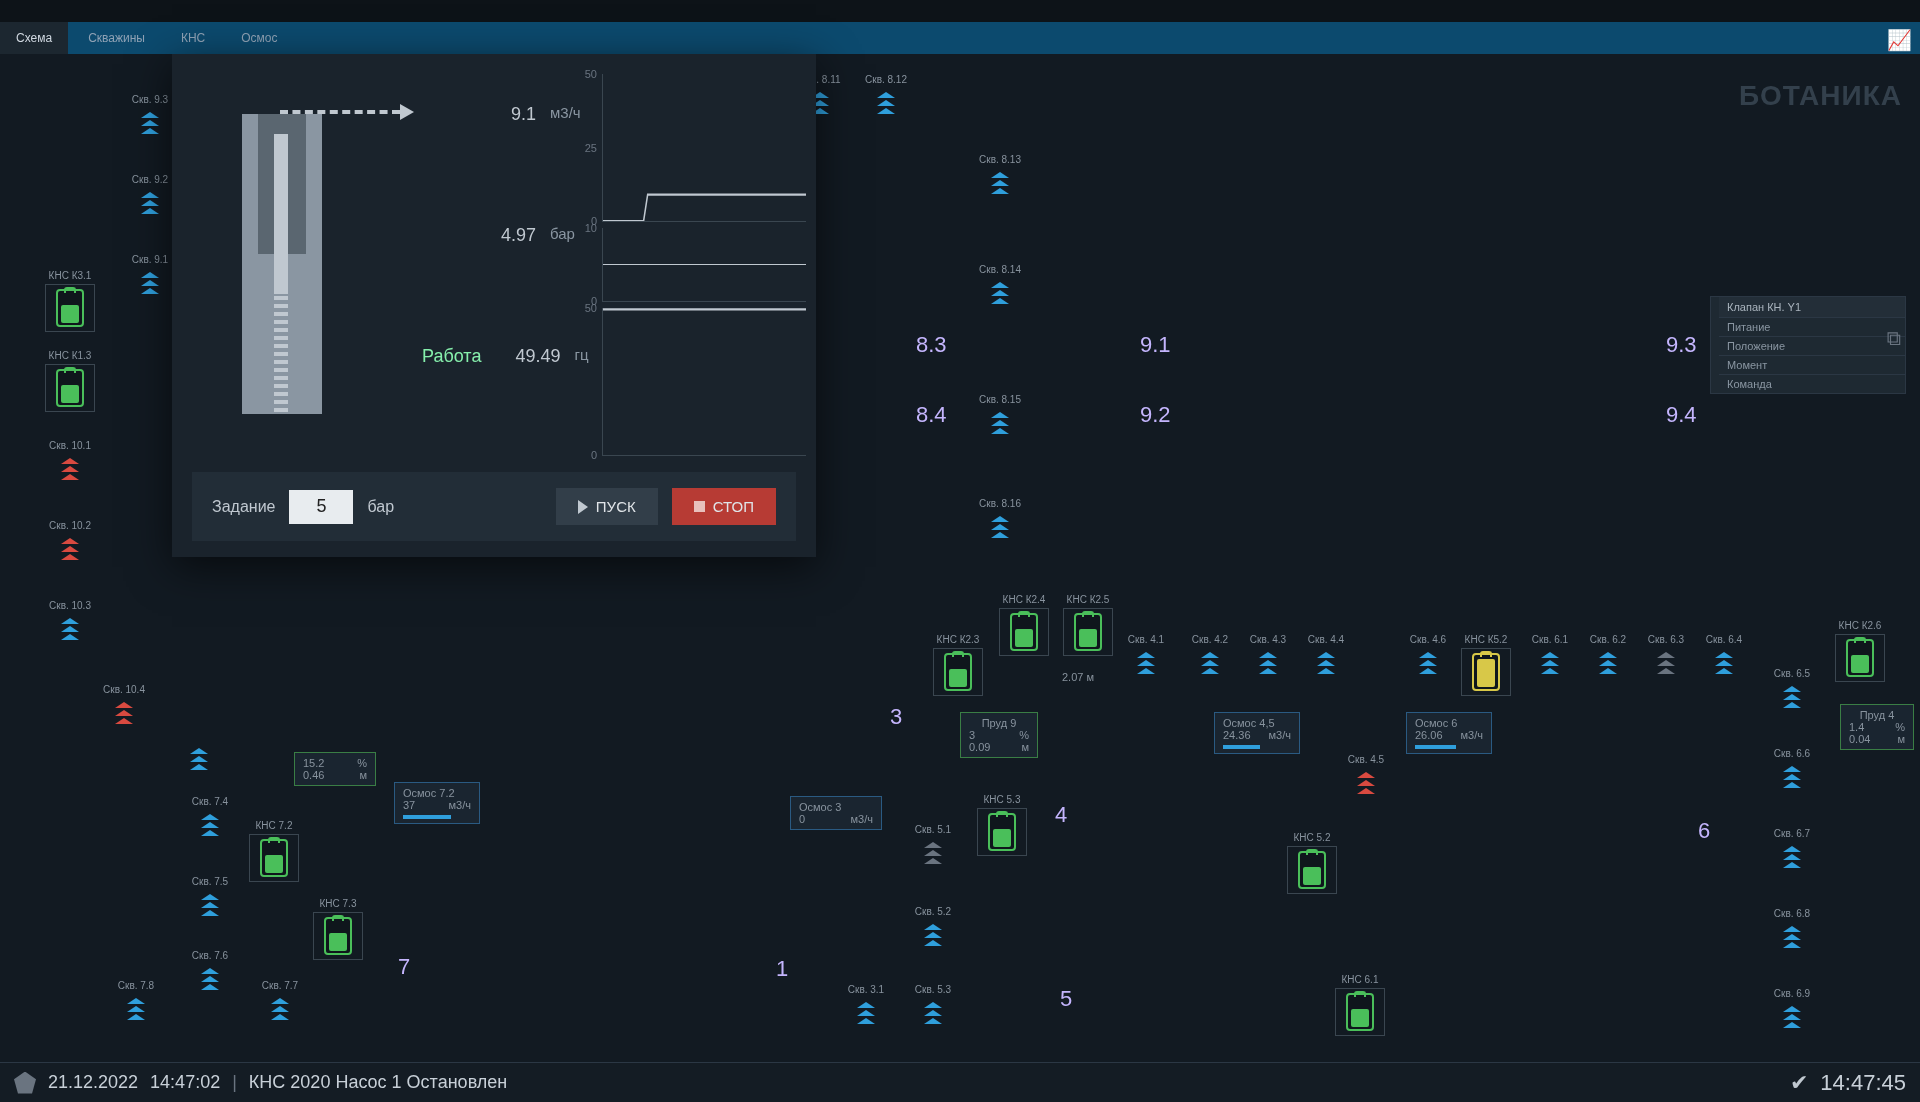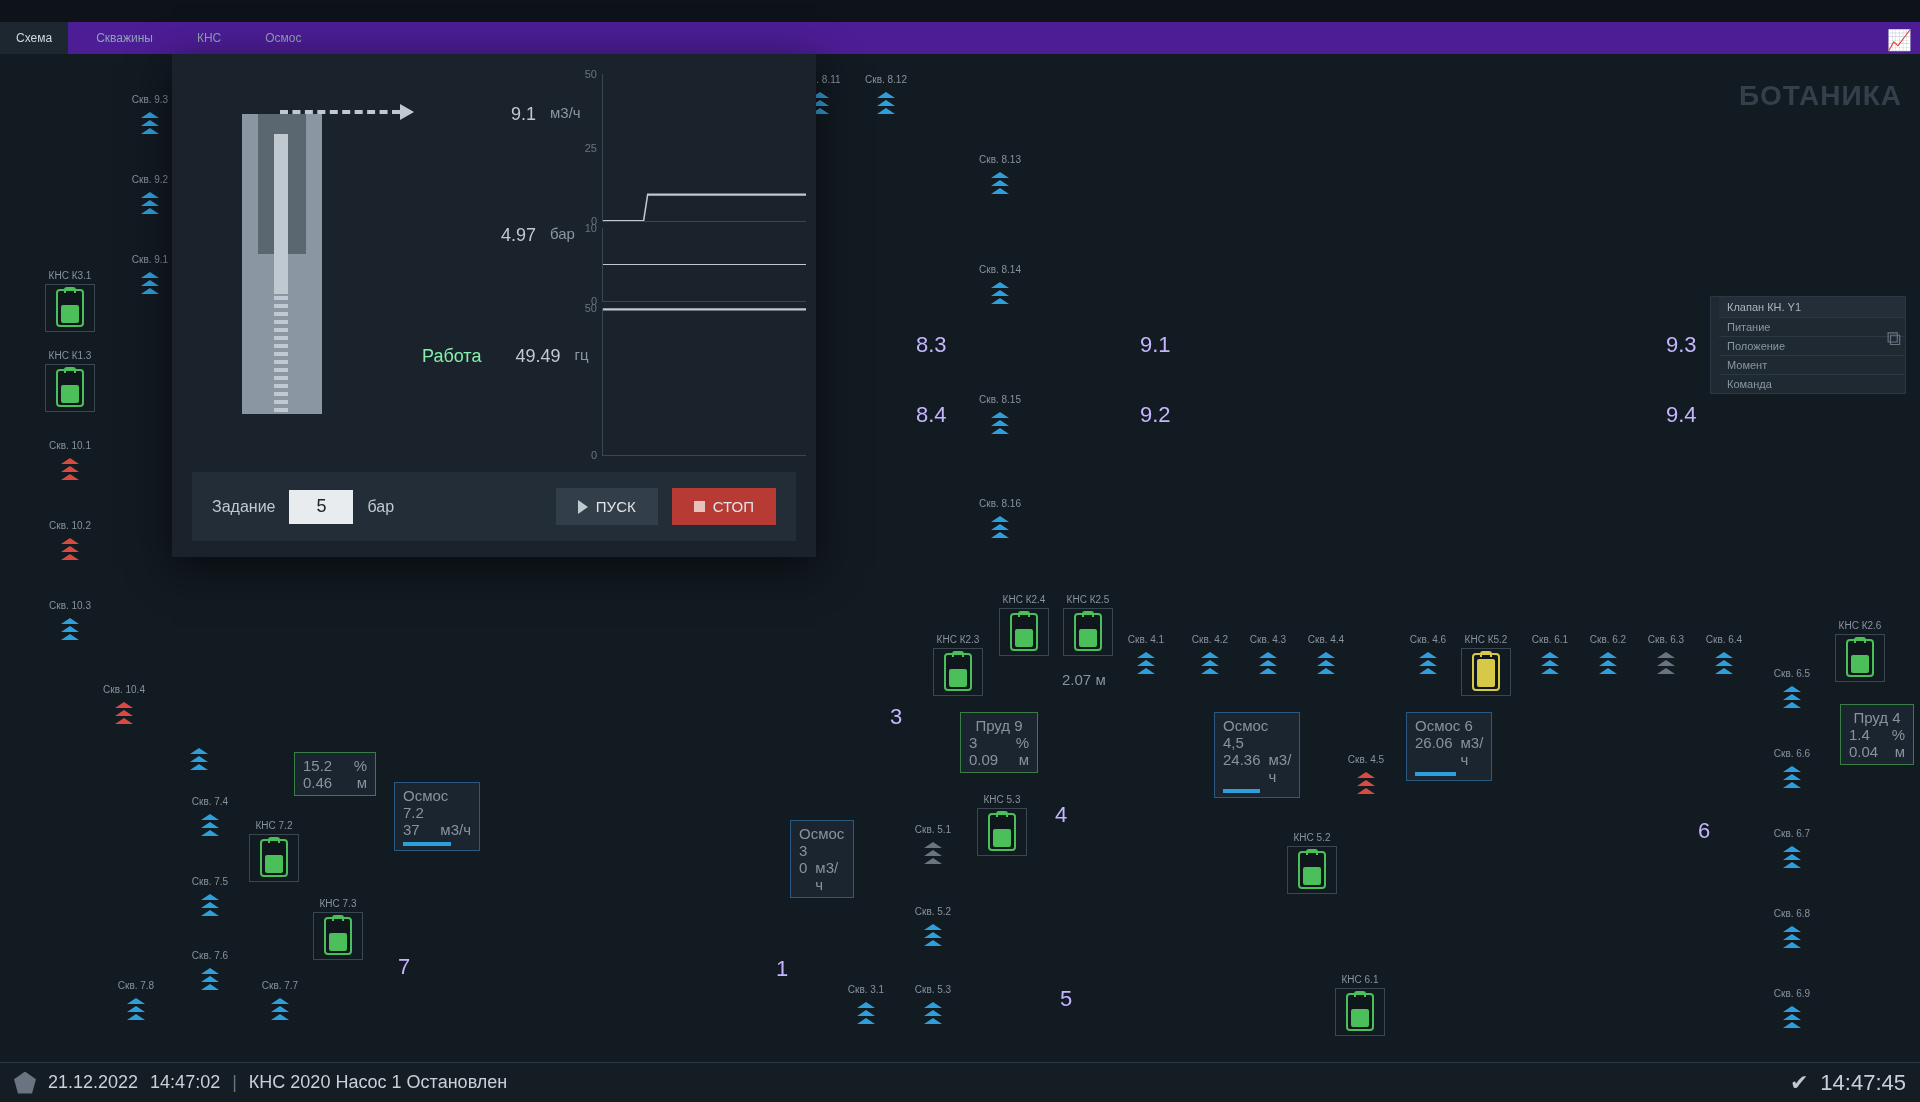--- a/index.html
+++ b/index.html
@@ -15,23 +15,23 @@
   }
   .topbar {
     height: 22px;
     background: #0d1318;
     display: flex;
     align-items: center;
     padding: 0 4px;
   }
   .tabs {
     display: flex;
-    gap: 12px;
+    gap: 4px;
     height: 32px;
-    background: #4c1d95;
+    background: #0c4a6e;
     align-items: stretch;
   }
   .tab {
     padding: 8px 16px;
     color: #8fa2b5;
     cursor: pointer;
     display: flex;
     align-items: center;
   }
   .tab.active { background: #1c2730; color: #d0d8e0; }
@@ -85,21 +85,21 @@
   .tank .fill { position: absolute; bottom: 2px; left: 3px; right: 3px; border-radius: 2px; }
   .tank-green .fill { background: #4abf5a; height: 18px; }
   .tank-yellow .fill { background: #d8c848; height: 28px; }
   .tank-box { border: 1px solid #3a4650; padding: 4px; width: 50px; margin: 0 auto; }
 
   .panel {
     position: absolute;
     background: #1a2530;
     border: 1px solid #2b3744;
     padding: 4px 8px;
-    font-size: 15px;
+    font-size: 11px;
     color: #88939e;
   }
   .panel .row { display: flex; justify-content: space-between; gap: 8px; }
   .panel .bar { height: 4px; background: #2f9fdc; margin-top: 4px; }
   .panel.green-border { border-color: #3a7e45; }
   .panel.blue-border { border-color: #2a5a82; }
 
   .zone-label {
     position: absolute;
     font-size: 22px;
@@ -630,21 +630,21 @@
       </div>
   </div>
   <div class="panel blue-border" style="left:394px; top:728px; width:86px;">
     <div>Осмос 7.2</div>
     <div class="row">
         <span>37</span>
         <span>м3/ч</span>
       </div>
     <div class="bar" style="width:70%"></div>
   </div>
-  <div class="panel blue-border" style="left:790px; top:766px; width:64px;">
+  <div class="panel blue-border" style="left:790px; top:742px; width:92px;">
     <div>Осмос 3</div>
     <div class="row">
         <span>0</span>
         <span>м3/ч</span>
       </div>
   </div>
   <div class="panel green-border" style="left:960px; top:658px; width:78px;">
     <div style="text-align:center;">Пруд 9</div>
     <div class="row">
         <span>3</span>

